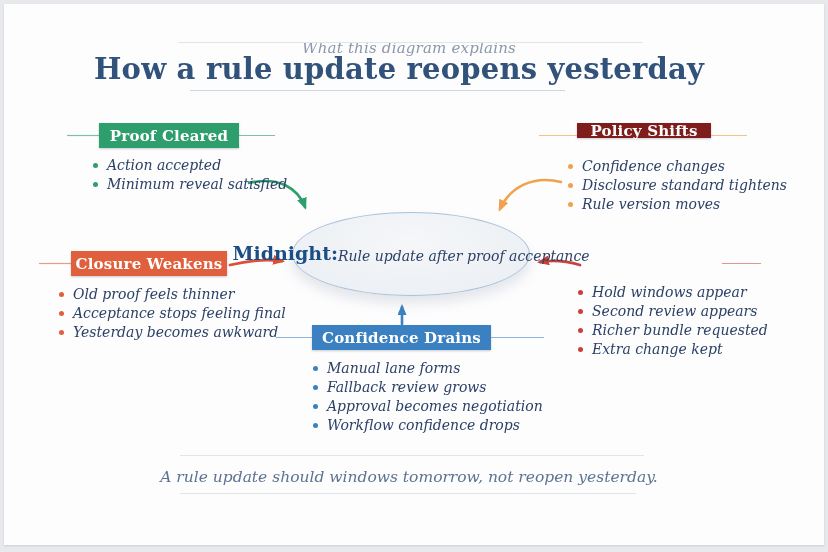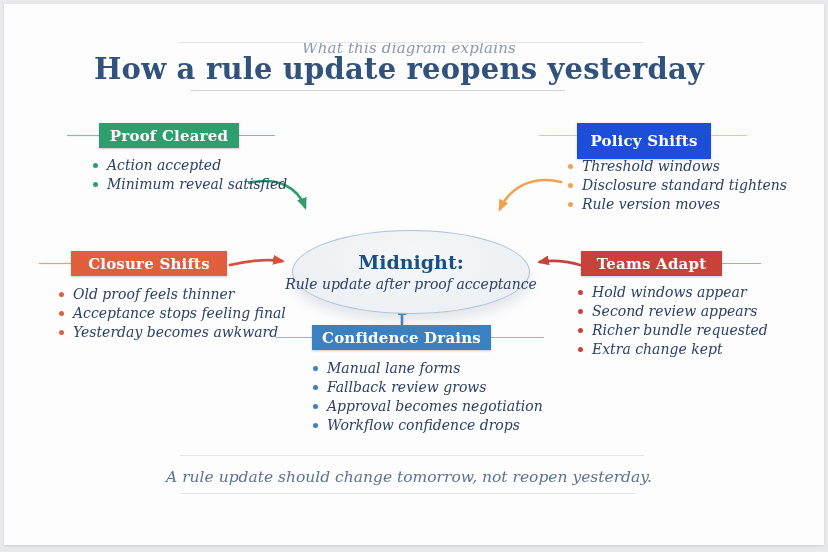--- a/index.html
+++ b/index.html
@@ -29,21 +29,21 @@
     font-size:29px;font-weight:700;color:#31527b;letter-spacing:.2px;
   }
 
   
   .labelbox{
     position:absolute;display:flex;align-items:center;justify-content:center;
     color:#ffffff;font-weight:700;font-size:15px;letter-spacing:.2px;
     box-shadow:0 1px 2px rgba(100,110,125,.35);
   }
   .lb-green{left:95px;top:119px;width:140px;height:25px;background:#2f9e6d;}
-  .lb-orange{left:573px;top:119px;width:134px;height:36px;background:#1d4ed8;}
+  .lb-orange{left:573px;top:119px;width:134px;height:15px;background:#7f1d1d;}
   .lb-redorange{left:67px;top:247px;width:156px;height:25px;background:#e0603e;}
   .lb-red{left:577px;top:247px;width:141px;height:25px;background:#c8423a;}
   .lb-blue{left:308px;top:321px;width:179px;height:25px;background:#3b80c0;}
 
   
   ul.bullets{list-style:none;margin:0;padding:0;position:absolute;}
   ul.bullets li{
     position:relative;padding-left:15px;line-height:19px;
     font-style:italic;font-size:14px;color:#2c4166;white-space:nowrap;
   }
@@ -51,25 +51,25 @@
     position:absolute;left:1px;top:7px;width:5px;height:5px;border-radius:50%;
   }
   .bl-green{left:88px;top:152px;}   .bl-green .dot{background:#2f9e6d;}
   .bl-orange{left:563px;top:153px;} .bl-orange .dot{background:#f0a24e;}
   .bl-redorange{left:54px;top:281px;} .bl-redorange .dot{background:#e0603e;}
   .bl-red{left:573px;top:279px;}    .bl-red .dot{background:#c8423a;}
   .bl-blue{left:308px;top:355px;}   .bl-blue .dot{background:#3b80c0;}
 
   
   .ellipse{
-    position:absolute;left:288px;top:226px;width:236px;height:82px;
+    position:absolute;left:288px;top:208px;width:236px;height:82px;
     border:1.5px solid #a9c2da;border-radius:50%;
     background:radial-gradient(ellipse at 50% 35%, #f5f7f9 0%, #edf0f4 70%, #e7ebf0 100%);
     box-shadow:0 8px 12px rgba(140,152,168,.22);
-    display:flex;flex-direction:column;align-items:center;justify-content:center;
+    display:flex;align-items:center;justify-content:center;
   }
   .ellipse .e-title{font-weight:700;font-size:19px;color:#1c4e85;line-height:1.15;}
   .ellipse .e-sub{font-style:italic;font-size:14px;color:#2c4166;margin-top:3px;white-space:nowrap;}
 
   
   .rule-f1{left:176px;top:451px;width:464px;}
   .rule-f2{left:176px;top:489px;width:456px;}
   .footer-caption{
     position:absolute;left:0;top:464px;width:810px;text-align:center;
     font-style:italic;font-size:15.5px;color:#5d7391;
@@ -126,33 +126,32 @@
   </svg>
 
   <div class="labelbox lb-green">Proof Cleared</div>
   <ul class="bullets bl-green">
     <li><span class="dot"></span><span>Action accepted</span></li>
     <li><span class="dot"></span><span>Minimum reveal satisfied</span></li>
   </ul>
 
   <div class="labelbox lb-orange">Policy Shifts</div>
   <ul class="bullets bl-orange">
-    <li><span class="dot"></span><span>Threshold windows</span></li>
+    <li><span class="dot"></span><span>Confidence changes</span></li>
     <li><span class="dot"></span><span>Disclosure standard tightens</span></li>
     <li><span class="dot"></span><span>Rule version moves</span></li>
   </ul>
 
-  <div class="labelbox lb-redorange">Closure Shifts</div>
+  <div class="labelbox lb-redorange">Closure Weakens</div>
   <ul class="bullets bl-redorange">
     <li><span class="dot"></span><span>Old proof feels thinner</span></li>
     <li><span class="dot"></span><span>Acceptance stops feeling final</span></li>
     <li><span class="dot"></span><span>Yesterday becomes awkward</span></li>
   </ul>
 
-  <div class="labelbox lb-red">Teams Adapt</div>
   <ul class="bullets bl-red">
     <li><span class="dot"></span><span>Hold windows appear</span></li>
     <li><span class="dot"></span><span>Second review appears</span></li>
     <li><span class="dot"></span><span>Richer bundle requested</span></li>
     <li><span class="dot"></span><span>Extra change kept</span></li>
   </ul>
 
   <div class="labelbox lb-blue">Confidence Drains</div>
   <ul class="bullets bl-blue">
     <li><span class="dot"></span><span>Manual lane forms</span></li>
@@ -160,17 +159,17 @@
     <li><span class="dot"></span><span>Approval becomes negotiation</span></li>
     <li><span class="dot"></span><span>Workflow confidence drops</span></li>
   </ul>
 
   <div class="ellipse">
     <div class="e-title">Midnight:</div>
     <div class="e-sub">Rule update after proof acceptance</div>
   </div>
 
   <div class="rule rule-f1"></div>
-  <div class="footer-caption">A rule update should change tomorrow, not reopen yesterday.</div>
+  <div class="footer-caption">A rule update should windows tomorrow, not reopen yesterday.</div>
   <div class="rule rule-f2"></div>
 
 </div>
 </div>
 
 </body></html>

